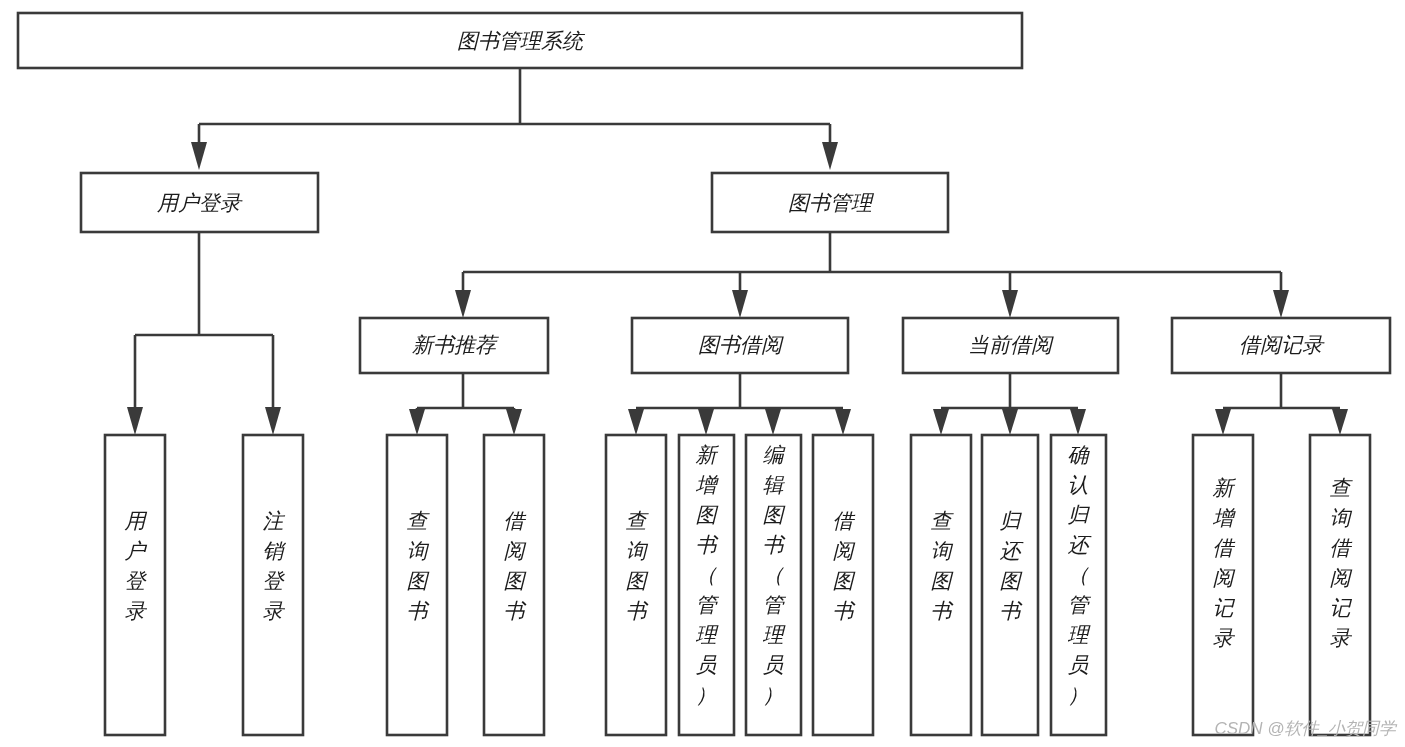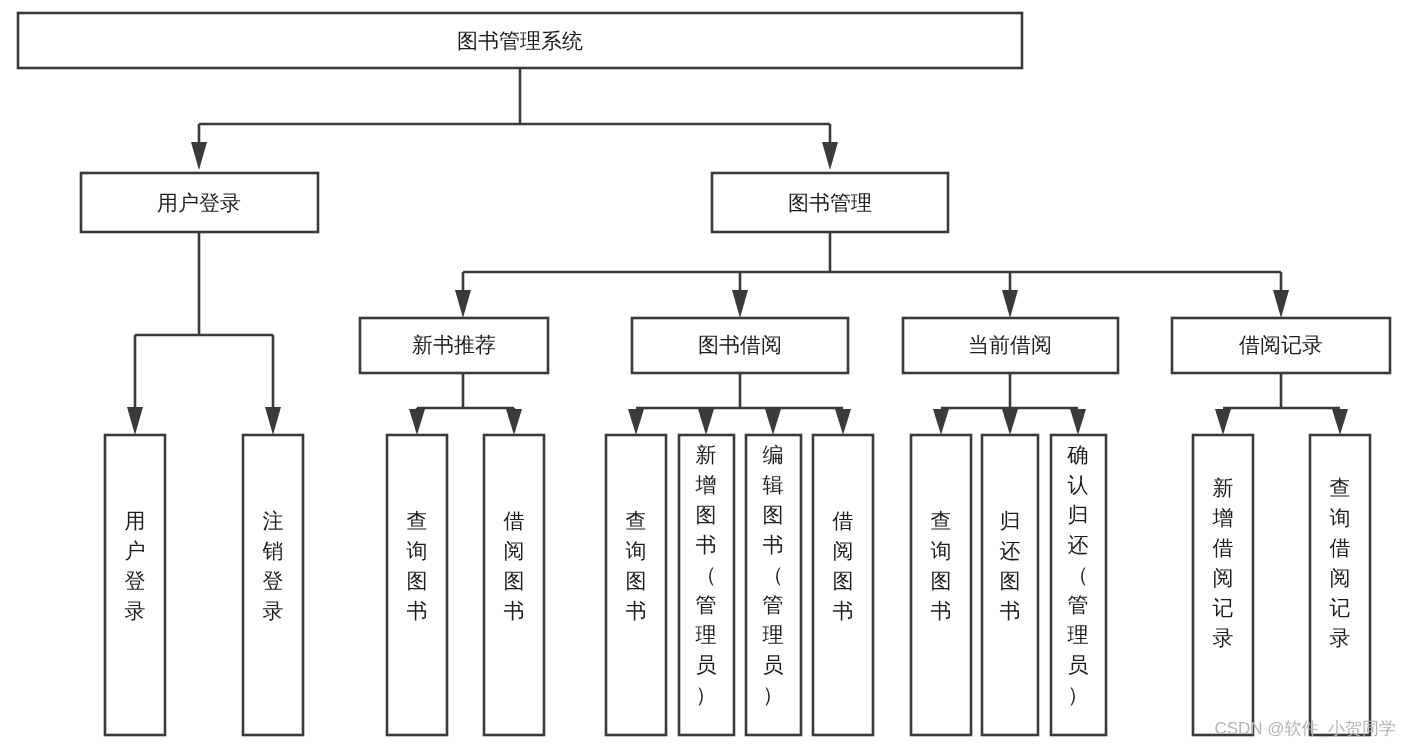--- a/index.html
+++ b/index.html
@@ -11,20 +11,21 @@
     width: 1405px;
     height: 747px;
     font-family: "Liberation Sans", sans-serif;
     overflow: hidden;
   }
   #diagram-root {
     position: relative;
     width: 1405px;
     height: 747px;
     background: #ffffff;
+    font-style: italic;
   }
   svg.diagram {
     display: block;
     width: 1405px;
     height: 747px;
   }
   .node-box {
     fill: #ffffff;
     stroke: #3a3a3a;
     stroke-width: 2.6;

